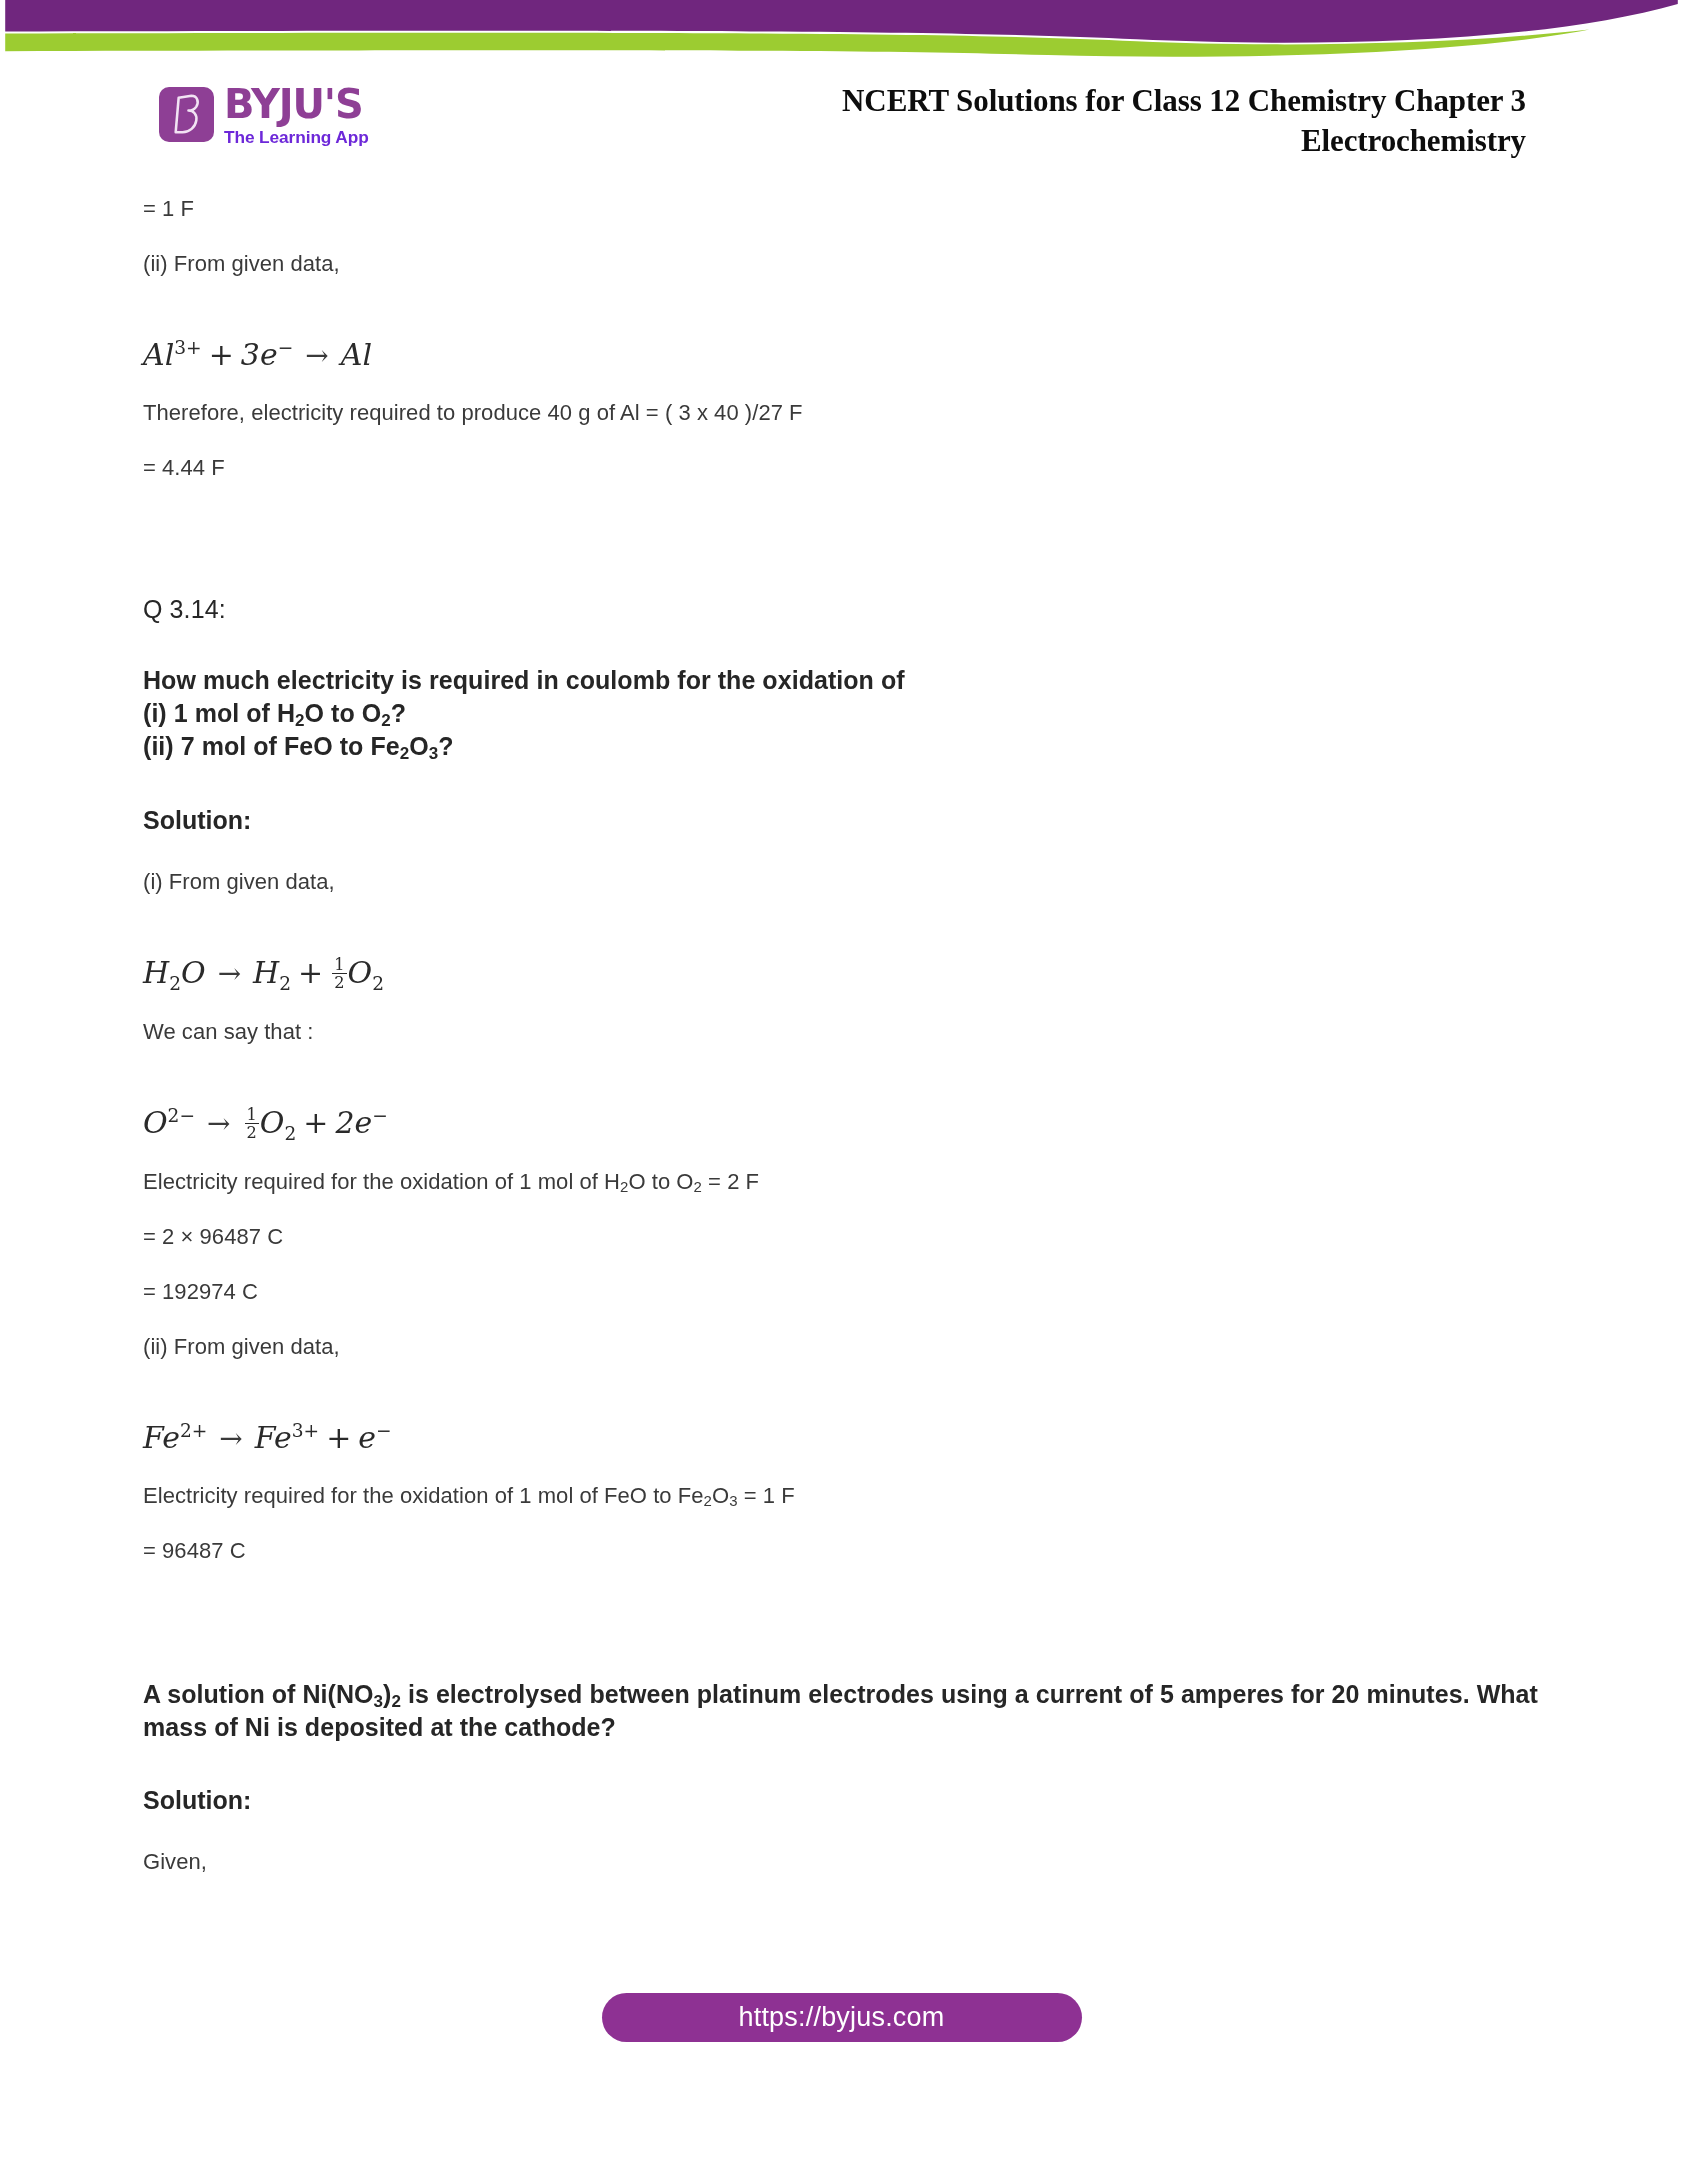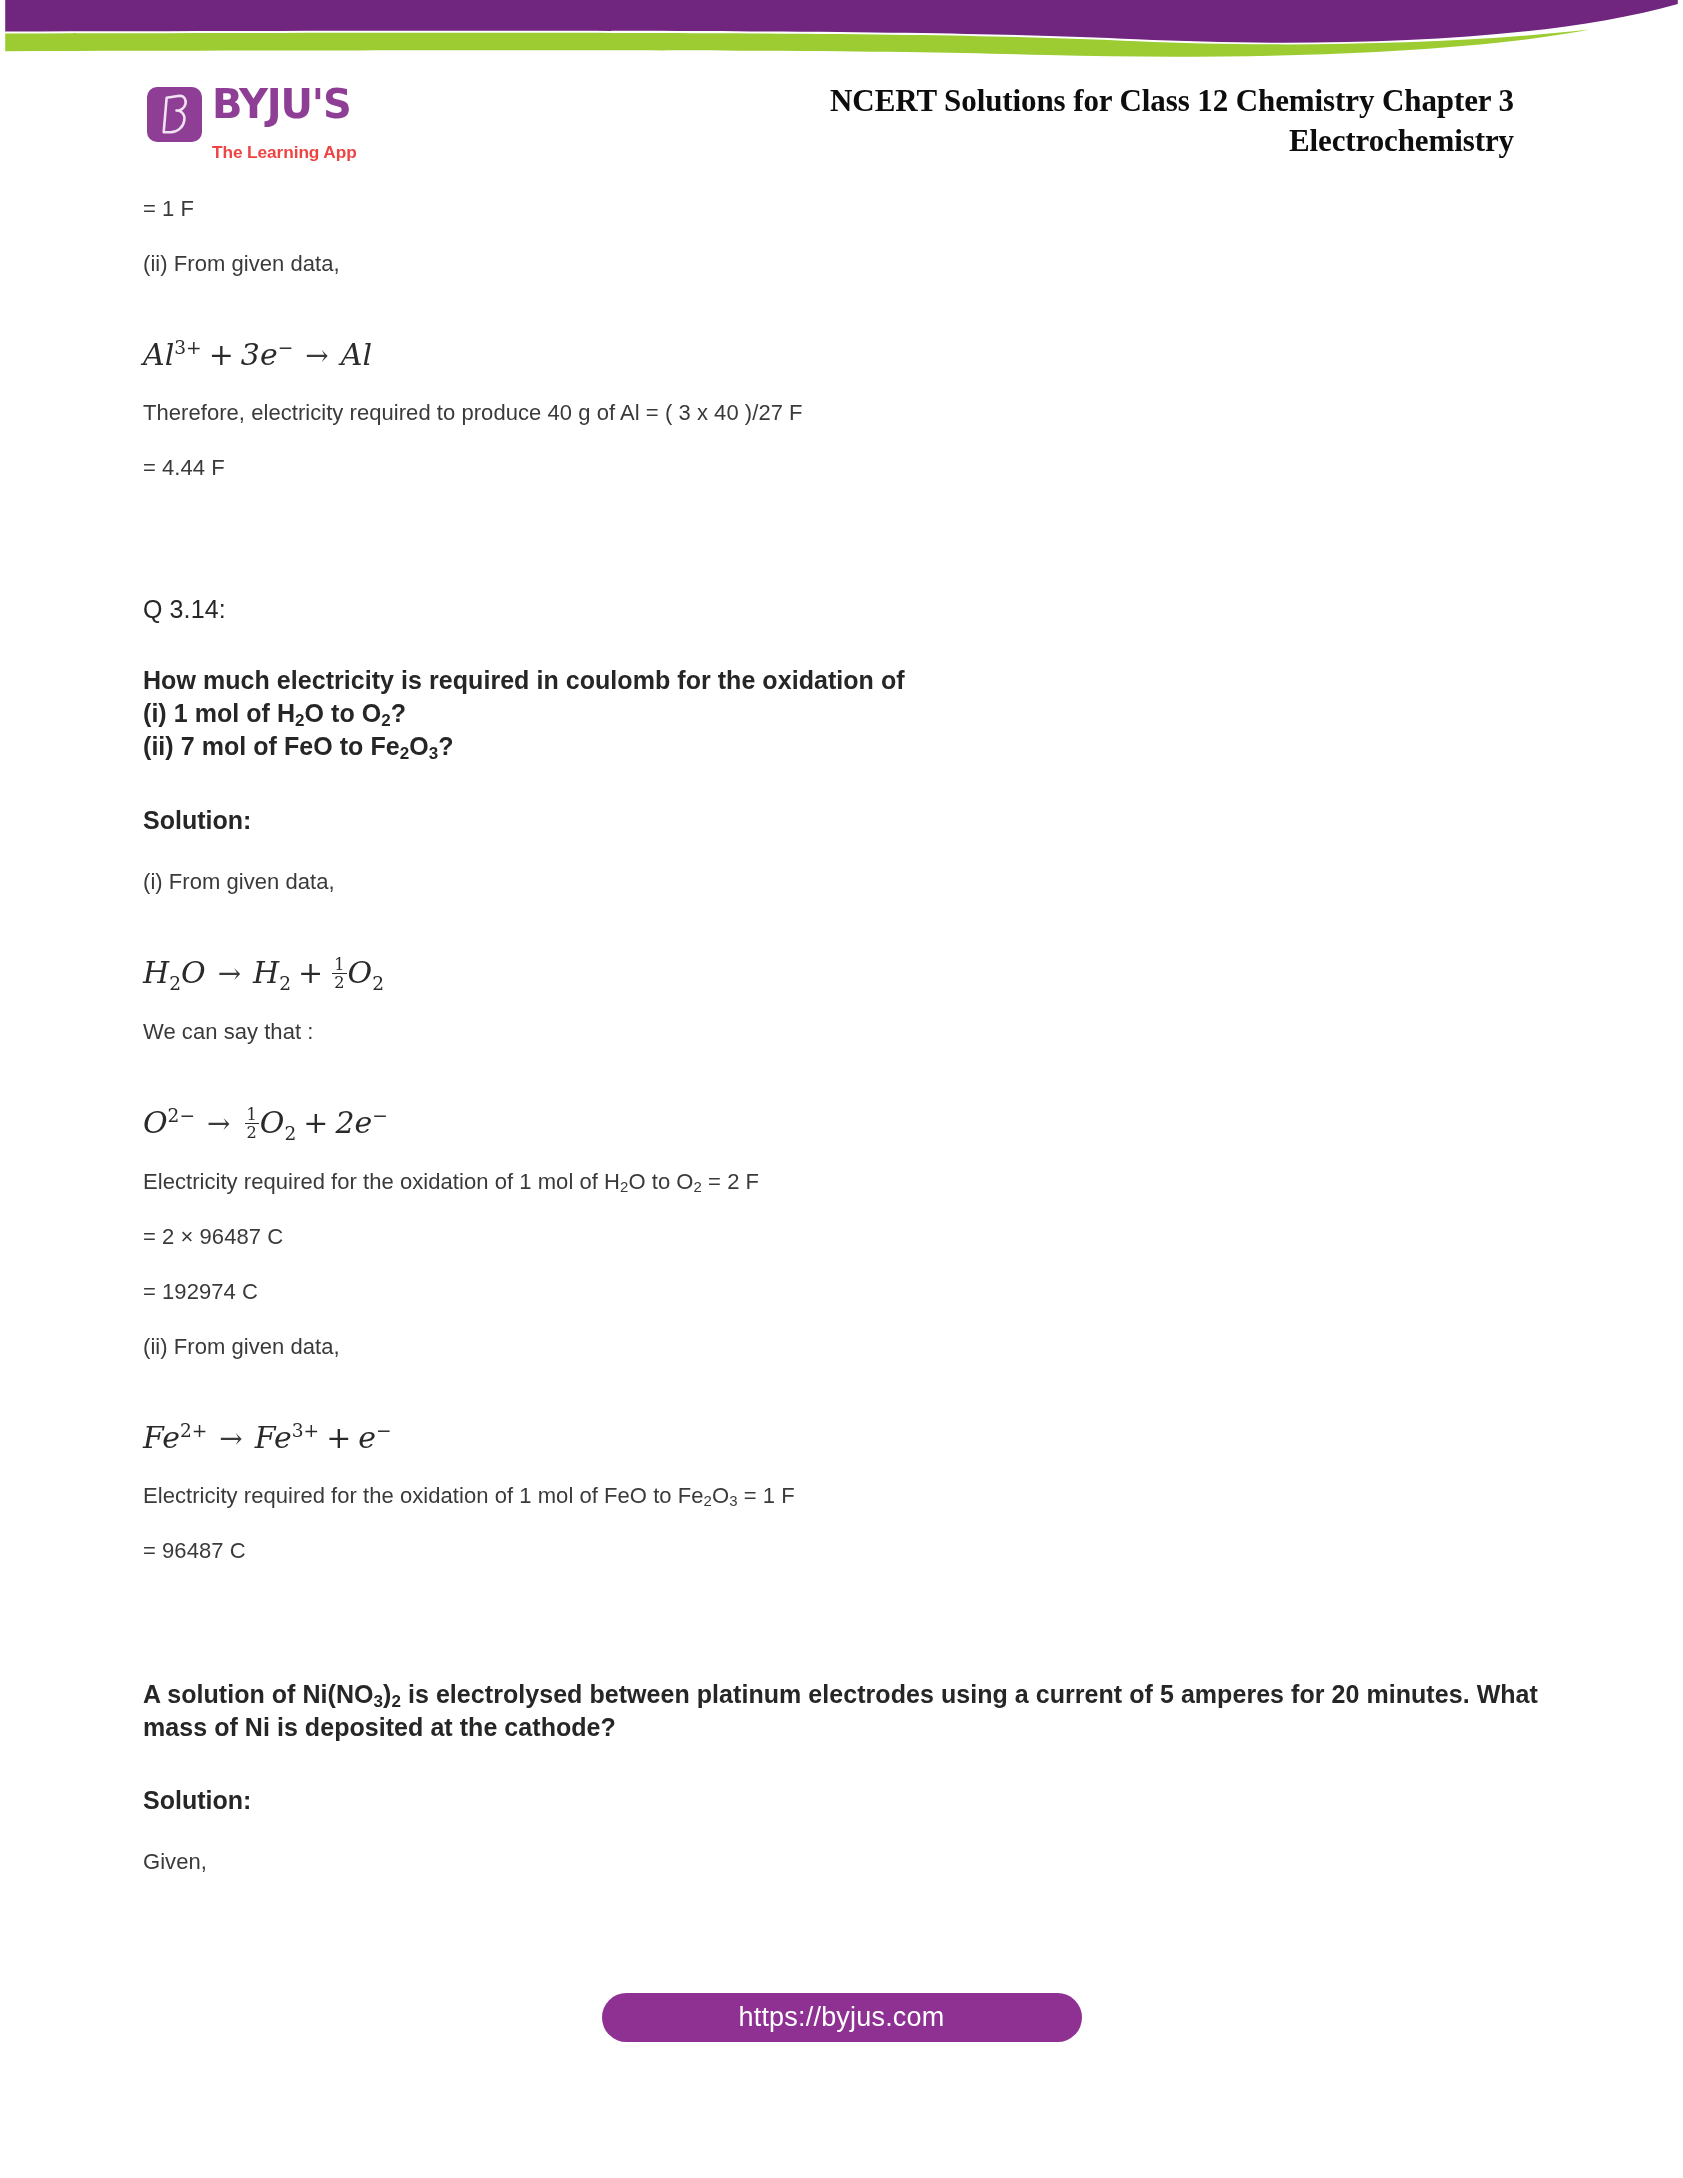--- a/index.html
+++ b/index.html
@@ -21,21 +21,21 @@
     top: 0; left: 0;
     width: 1683px;
     height: 61px;
     overflow: hidden;
   }
   .banner svg { display: block; }
 
   
   .header {
     position: absolute;
-    top: 61px; left: 4px;
+    top: 61px; left: 16px;
     width: 1545px;
     height: 119px;
   }
   .logo {
     position: absolute;
     left: 143px;
     top: 24px;
     display: flex;
     align-items: flex-start;
   }
@@ -60,23 +60,23 @@
     font-weight: bold;
     font-size: 40px;
     letter-spacing: -1.2px;
     color: #8e3f95;
     line-height: 0.98;
   }
   .logo-tagline {
     font-family: "Liberation Sans", sans-serif;
     font-weight: bold;
     font-size: 17.3px;
-    color: #ef4444;
+    color: #6d28d9;
     letter-spacing: -0.1px;
-    margin-top: 20px;
+    margin-top: 5px;
   }
 
   .doc-title {
     position: absolute;
     right: 35px;
     top: 20px;
     text-align: right;
     font-family: "Liberation Serif", "DejaVu Serif", serif;
     font-weight: bold;
     font-size: 31px;

